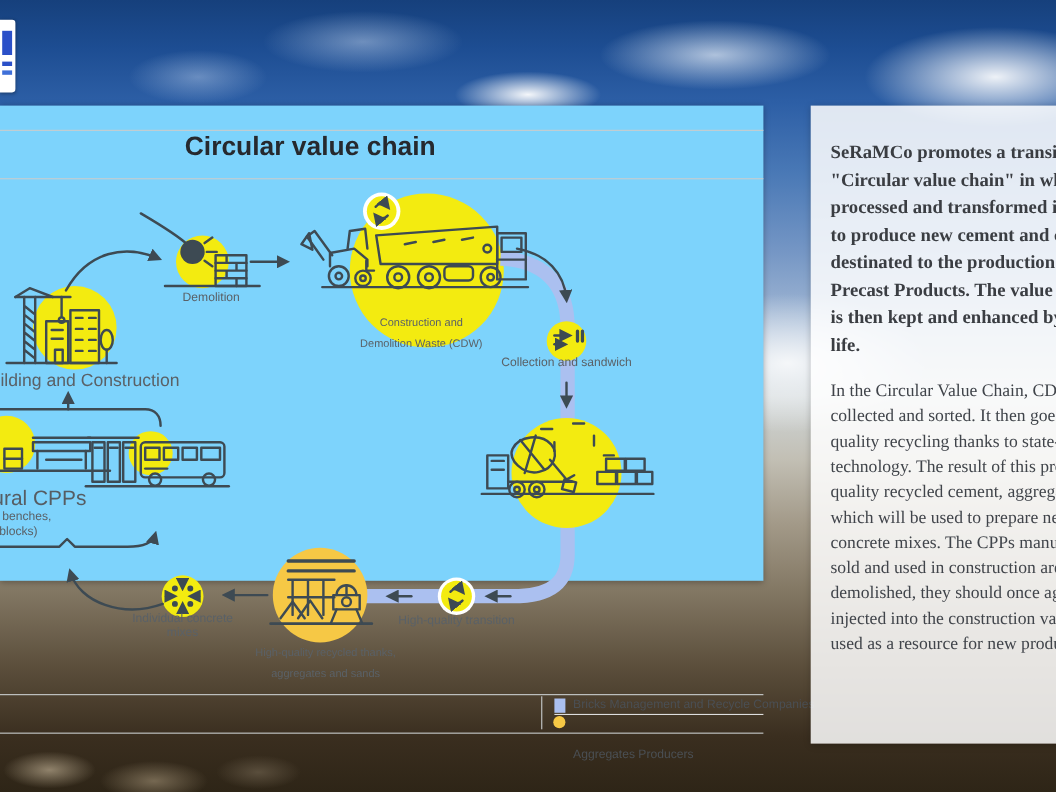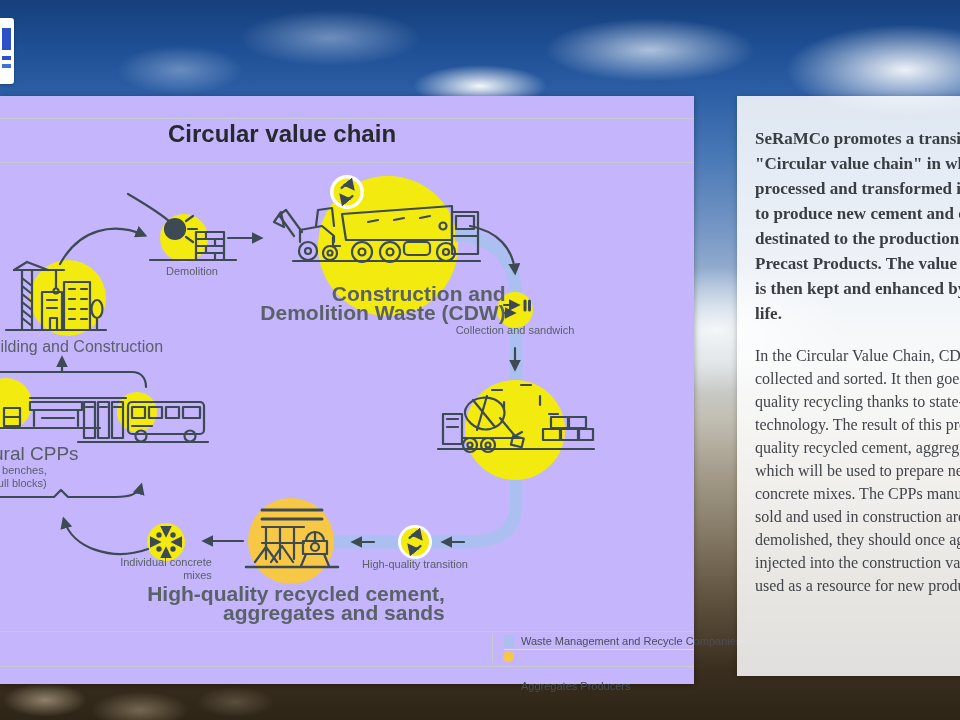--- a/index.html
+++ b/index.html
@@ -20,34 +20,34 @@
       linear-gradient(180deg,#16407c 0%,#1d4d92 6%,#2d5fa6 13%,#4a79b6 22%,#7697c5 32%,
         #a9bdd6 42%,#cfd6d9 50%,#c2bfb4 58%,#a39a89 66%,#857a66 74%,#5c4f3c 84%,#3a2e1f 93%,#2e2517 100%);}
   
   .logo{position:absolute;left:0;top:18px;width:14px;height:66px;background:#fff;
     border-radius:0 3px 3px 0;box-shadow:0 1px 3px rgba(0,0,0,.3);}
   .logo span{position:absolute;display:block;}
   .lg1{left:2px;top:10px;width:9px;height:22px;background:#2b50c8;}
   .lg2{left:2px;top:38px;width:9px;height:4px;background:#2b50c8;}
   .lg3{left:2px;top:46px;width:9px;height:4px;background:#3f6fd8;}
   
-  .card{position:absolute;left:0;top:96px;width:694px;height:588px;background:#c4b5fd;
+  .card{position:absolute;left:0;top:96px;width:694px;height:432px;background:#7dd3fc;
     box-shadow:0 1px 6px rgba(0,0,0,.35);}
   .card .title{position:absolute;left:282px;top:24px;transform:translateX(-50%);
     font-size:24px;font-weight:700;color:#26292e;white-space:nowrap;}
   .hrule{position:absolute;left:0;width:694px;height:1px;background:#c9ccce;}
   .diagram-svg{position:absolute;left:0;top:0;}
   .ln{stroke:#3d4a53;stroke-width:2.2;fill:none;stroke-linecap:round;stroke-linejoin:round;}
   .yc{fill:#f3eb10;}
   .ac{fill:#f6c845;}
   .rb{stroke:#abc0f0;stroke-width:13;fill:none;}
-  .nodelabel{position:absolute;transform:translateX(-50%);text-align:right;
+  .nodelabel{position:absolute;transform:translateX(-50%);text-align:center;
     color:#5a6167;white-space:pre-line;}
   .lbl16{font-size:16px;line-height:19px;}
-  .lbl15{font-size:21px;line-height:19px;font-weight:bold;}
+  .lbl15{font-size:10px;line-height:19px;}
   .lbl11{font-size:11px;line-height:13px;}
   .lbl19{font-size:19px;line-height:21px;color:#565d63;}
   .nowrap{white-space:nowrap;}
   
   .lg-divider{position:absolute;left:492px;top:537px;width:1px;height:30px;background:#c9ccce;}
   .lg-sep{position:absolute;left:504px;top:553px;width:190px;height:1px;background:#dedede;}
   .lg-sq{position:absolute;left:504px;top:539px;width:10px;height:13px;background:#abc0f0;}
   .lg-ci{position:absolute;left:503px;top:555px;width:11px;height:11px;border-radius:50%;background:#f6c845;}
   .lg-txt{position:absolute;left:521px;font-size:11px;color:#4a4f54;white-space:nowrap;}
   
@@ -260,32 +260,32 @@
         <path d="M62,276 V263" marker-end="url(#ah)"></path>
       </g>
     </svg>
 
     <div class="nodelabel lbl16 nowrap" style="left:72px;top:241px">Building and Construction</div>
     <div class="nodelabel lbl11" style="left:192px;top:169px">Demolition</div>
     <div class="nodelabel lbl15" style="left:383px;top:188px">Construction and
 Demolition Waste (CDW)</div>
     <div class="nodelabel lbl11" style="left:515px;top:228px">Collection and sandwich</div>
     <div class="nodelabel lbl11" style="left:415px;top:462px">High-quality transition</div>
-    <div class="nodelabel lbl15" style="left:296px;top:488px">High-quality recycled cement,
+    <div class="nodelabel lbl15" style="left:296px;top:488px">High-quality recycled thanks,
 aggregates and sands</div>
     <div class="nodelabel lbl11" style="left:166px;top:460px">Individual concrete
 mixes</div>
     <div class="nodelabel lbl19 nowrap" style="left:-8px;top:347px">Non-structural CPPs</div>
     <div class="nodelabel lbl11" style="left:-8px;top:368px">(Pavements, benches,
 pipes, full blocks)</div>
 
     <div class="hrule" style="top:535px"></div>
     <div class="lg-divider"></div>
     <div class="lg-sq"></div>
-    <div class="lg-txt" style="top:539px">Waste Management and Recycle Companies</div>
+    <div class="lg-txt" style="top:539px">Bricks Management and Recycle Companies</div>
     <div class="lg-sep"></div>
     <div class="lg-ci"></div>
     <div class="lg-txt" style="top:584px">Aggregates Producers</div>
     <div class="hrule" style="top:570px"></div>
   </div>
 
   <div class="panel">
     <div class="intro">
       <div>SeRaMCo promotes a transition to a</div>
       <div>"Circular value chain" in which CDW is</div>

